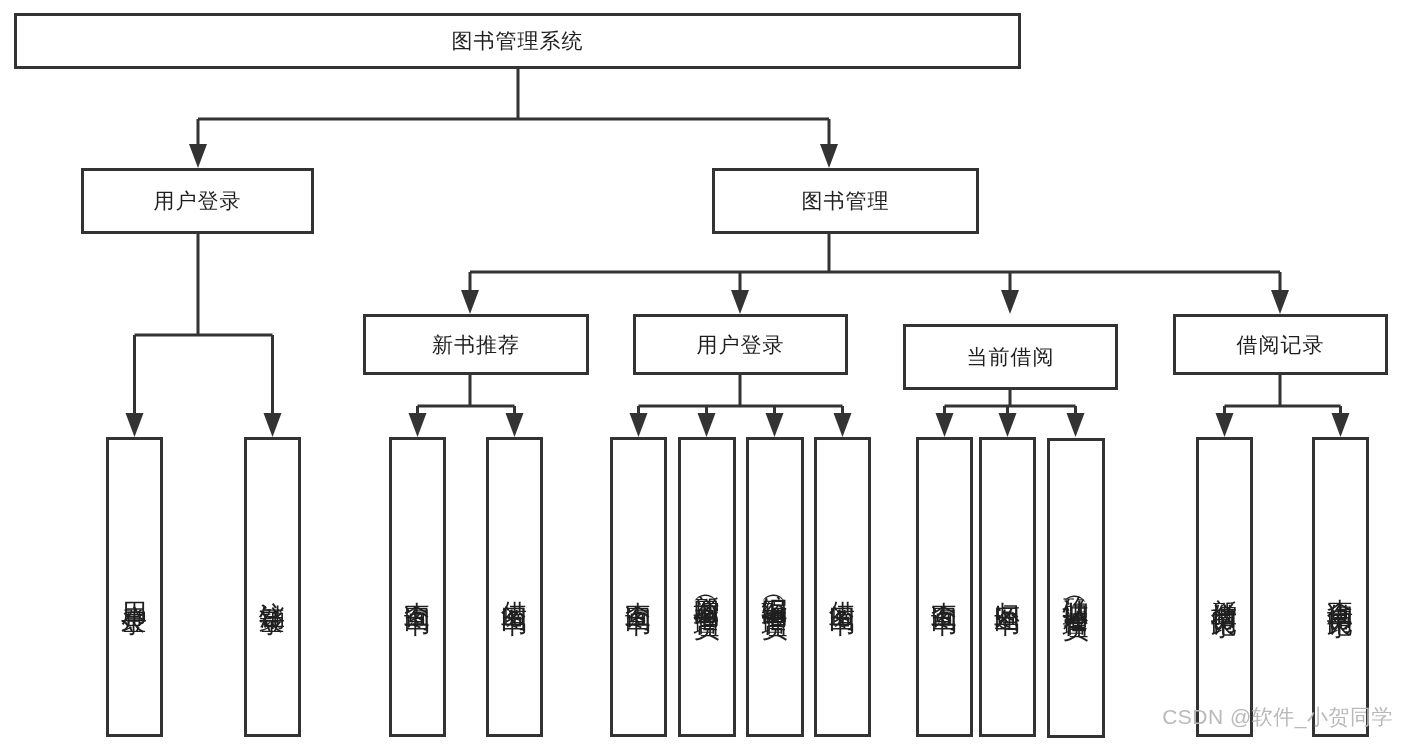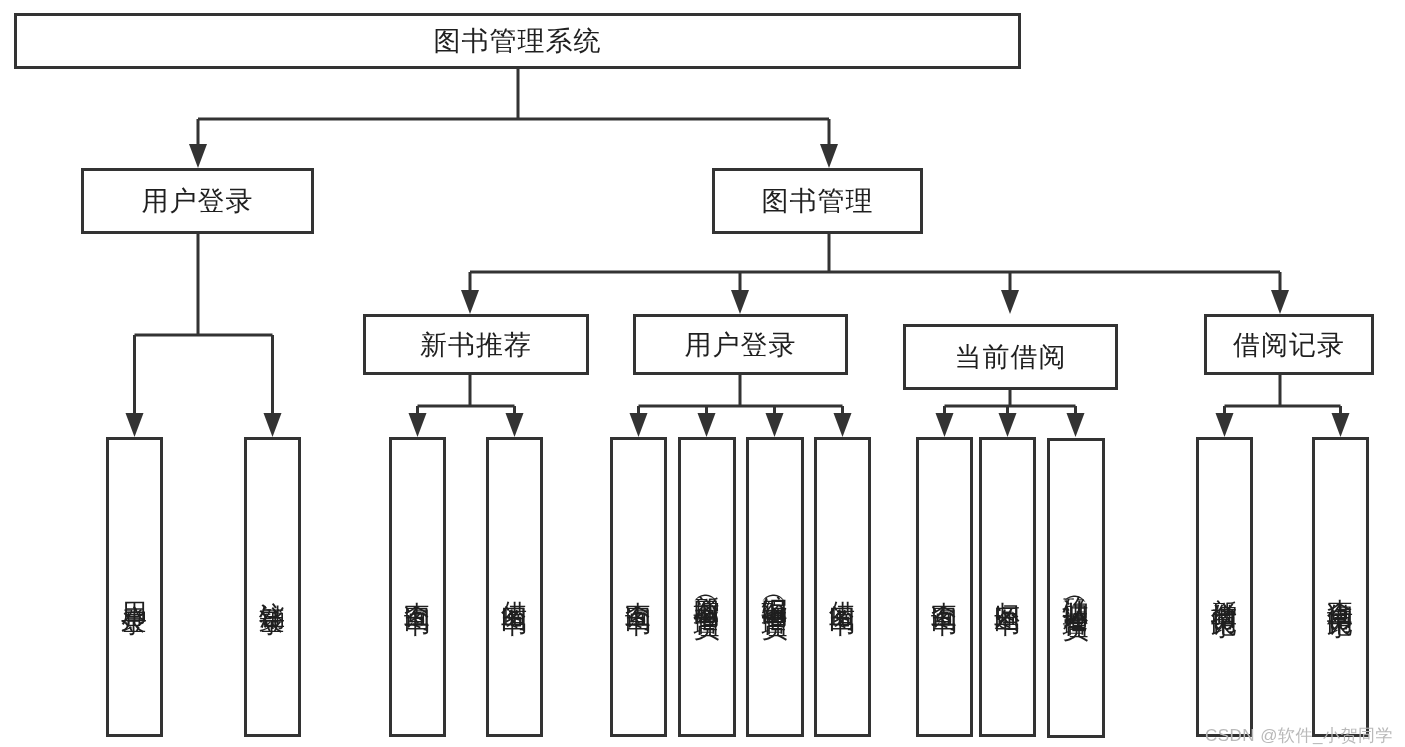--- a/index.html
+++ b/index.html
@@ -21,33 +21,33 @@
   .connectors polygon{fill:var(--line);stroke:none;}
   .node{
     position:absolute;
     box-sizing:border-box;
     border:3px solid var(--line);
     background:#fff;
     display:flex;align-items:center;justify-content:center;
     color:var(--text);
     z-index:2;
   }
-  .h-node{font-size:27px;letter-spacing:1px;white-space:nowrap;}
+  .h-node{font-size:21px;letter-spacing:1px;white-space:nowrap;}
   .v-node span{
     writing-mode:vertical-rl;
     text-orientation:mixed;
     font-size:26px;
     line-height:1.0;
     letter-spacing:3px;
     white-space:nowrap;
   }
   .watermark{
     position:absolute;
-    right:12px;bottom:0;
-    font-size:17px;
+    right:12px;bottom:16px;
+    font-size:21px;
     color:var(--wm);
     letter-spacing:0.5px;
     z-index:6;
     white-space:nowrap;
   }
 </style>
 </head>
 <body>
 
 <div class="canvas">
@@ -107,34 +107,34 @@
     <polygon points="1331.5,413 1349.5,413 1340.5,437"></polygon>
   </svg>
 
   <div class="node h-node" style="left:14px;top:13px;width:1007px;height:56px">
     <span>图书管理系统</span>
   </div>
 
   <div class="node h-node" style="left:81px;top:168px;width:233px;height:66px">
     <span>用户登录</span>
   </div>
-  <div class="node h-node" style="left:712px;top:168px;width:211px;height:66px">
+  <div class="node h-node" style="left:712px;top:168px;width:267px;height:66px">
     <span>图书管理</span>
   </div>
 
   <div class="node h-node" style="left:363px;top:314px;width:226px;height:61px">
     <span>新书推荐</span>
   </div>
   <div class="node h-node" style="left:633px;top:314px;width:215px;height:61px">
     <span>用户登录</span>
   </div>
   <div class="node h-node" style="left:903px;top:324px;width:215px;height:66px">
     <span>当前借阅</span>
   </div>
-  <div class="node h-node" style="left:1204px;top:314px;width:170px;height:61px">
+  <div class="node h-node" style="left:1173px;top:314px;width:215px;height:61px">
     <span>借阅记录</span>
   </div>
 
   <div class="node v-node" style="left:106px;top:437px;width:57px;height:300px">
     <span>用户登录</span>
   </div>
   <div class="node v-node" style="left:244px;top:437px;width:57px;height:300px">
     <span>注销登录</span>
   </div>
 

